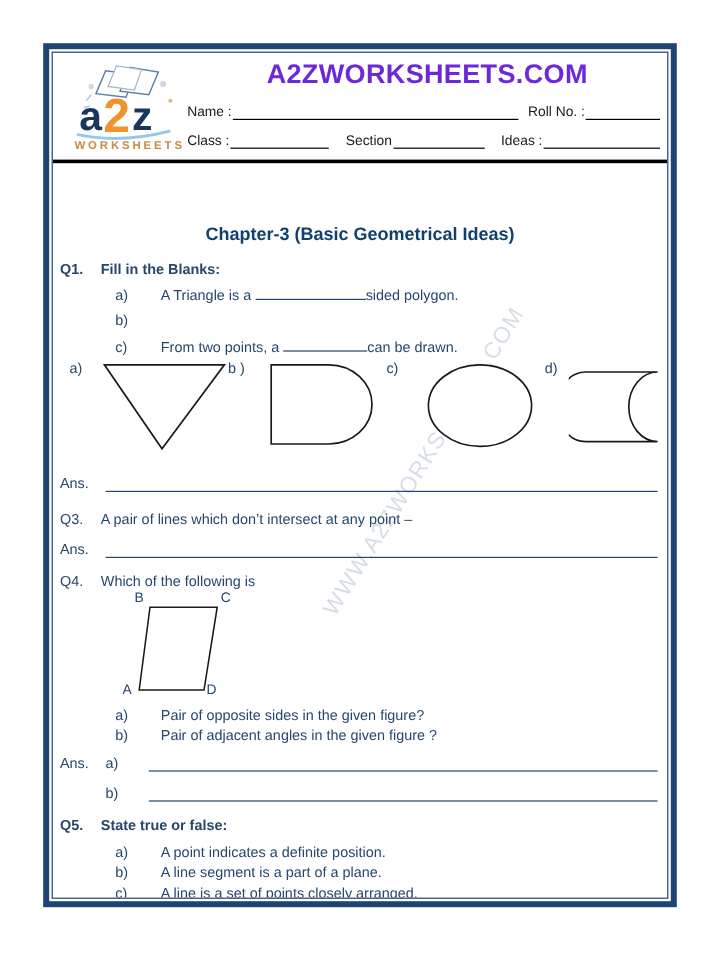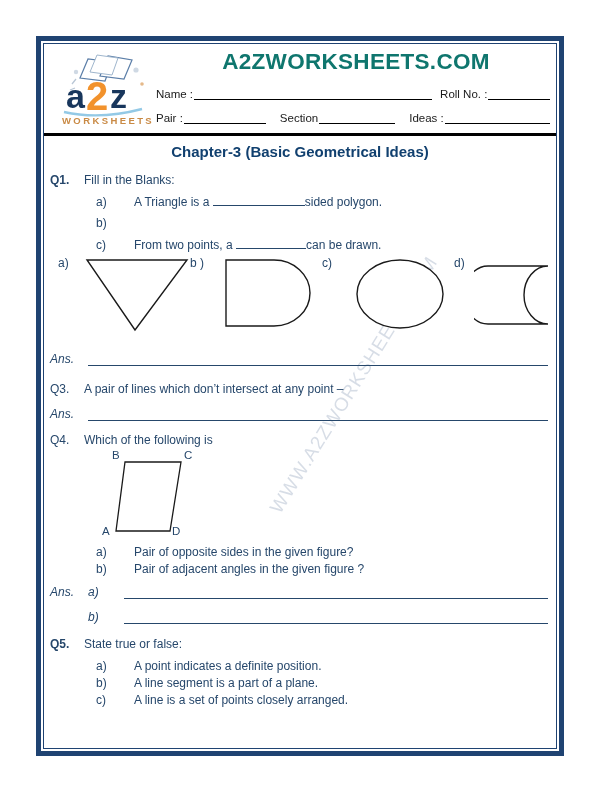--- a/index.html
+++ b/index.html
@@ -69,21 +69,21 @@
     height: 80px;
   }
   #site-title {
     position: absolute;
     left: 112px;
     right: 0;
     top: 5px;
     text-align: center;
     font-size: 22.5px;
     font-weight: bold;
-    color: #0f766e;
+    color: #6d28d9;
     letter-spacing: 0.3px;
   }
   .field-row {
     position: absolute;
     left: 112px;
     right: 6px;
     display: flex;
     font-size: 11.5px;
     color: #1a1a1a;
   }
@@ -97,46 +97,47 @@
 
   
   #chapter-title {
     position: relative;
     z-index: 2;
     text-align: center;
     font-size: 15px;
     font-weight: bold;
     color: #11406f;
     padding: 7px 0 6px 0;
+    margin-top: 44px;
   }
 
   
   #body {
     position: relative;
     z-index: 2;
     padding: 0 8px 0 6px;
     color: #26476b;
     font-size: 12px;
   }
   .q-row { display: flex; align-items: baseline; margin-top: 7px; }
   .q-num { width: 34px; flex: none; font-weight: bold; }
   .q-num.plain { font-weight: normal; }
-  .q-head-bold { font-weight: normal; text-align: right; }
+  .q-head-bold { font-weight: bold; text-align: right; }
   .sub-row { display: flex; align-items: baseline; margin-top: 7px; padding-left: 46px; }
   .sub-row.tight { margin-top: 3px; }
   .sub-lab { width: 38px; flex: none; }
   .blank-inline {
     display: inline-block;
     border-bottom: 1px solid #26476b;
     height: 11px;
     vertical-align: baseline;
   }
 
   
-  .ans-row { display: flex; align-items: flex-end; margin-top: 10px; font-style: italic; }
+  .ans-row { display: flex; align-items: flex-end; margin-top: 10px; }
   .ans-lab { width: 38px; flex: none; font-size: 12px; }
   .ans-sub { width: 36px; flex: none; font-size: 12px; }
   .ans-line {
     flex: 1;
     border-bottom: 1px solid #26476b;
     height: 13px;
   }
 
   
   #fig-row {
@@ -193,21 +194,21 @@
       <div id="site-title">A2ZWORKSHEETS.COM</div>
 
       <div class="field-row" id="row-name">
         <span class="fld-label">Name :</span>
         <span class="fld-line" style="width:238px"></span>
         <span class="fld-label" style="padding-left:8px">Roll No. :</span>
         <span class="fld-line" style="flex:1"></span>
       </div>
 
       <div class="field-row" id="row-class">
-        <span class="fld-label">Pair :</span>
+        <span class="fld-label">Class :</span>
         <span class="fld-line" style="width:82px"></span>
         <span class="fld-label" style="padding-left:14px">Section</span>
         <span class="fld-line" style="width:76px"></span>
         <span class="fld-label" style="padding-left:14px">Ideas :</span>
         <span class="fld-line" style="flex:1"></span>
       </div>
     </div>
 
     <div id="chapter-title">Chapter-3 (Basic Geometrical Ideas)</div>
 

